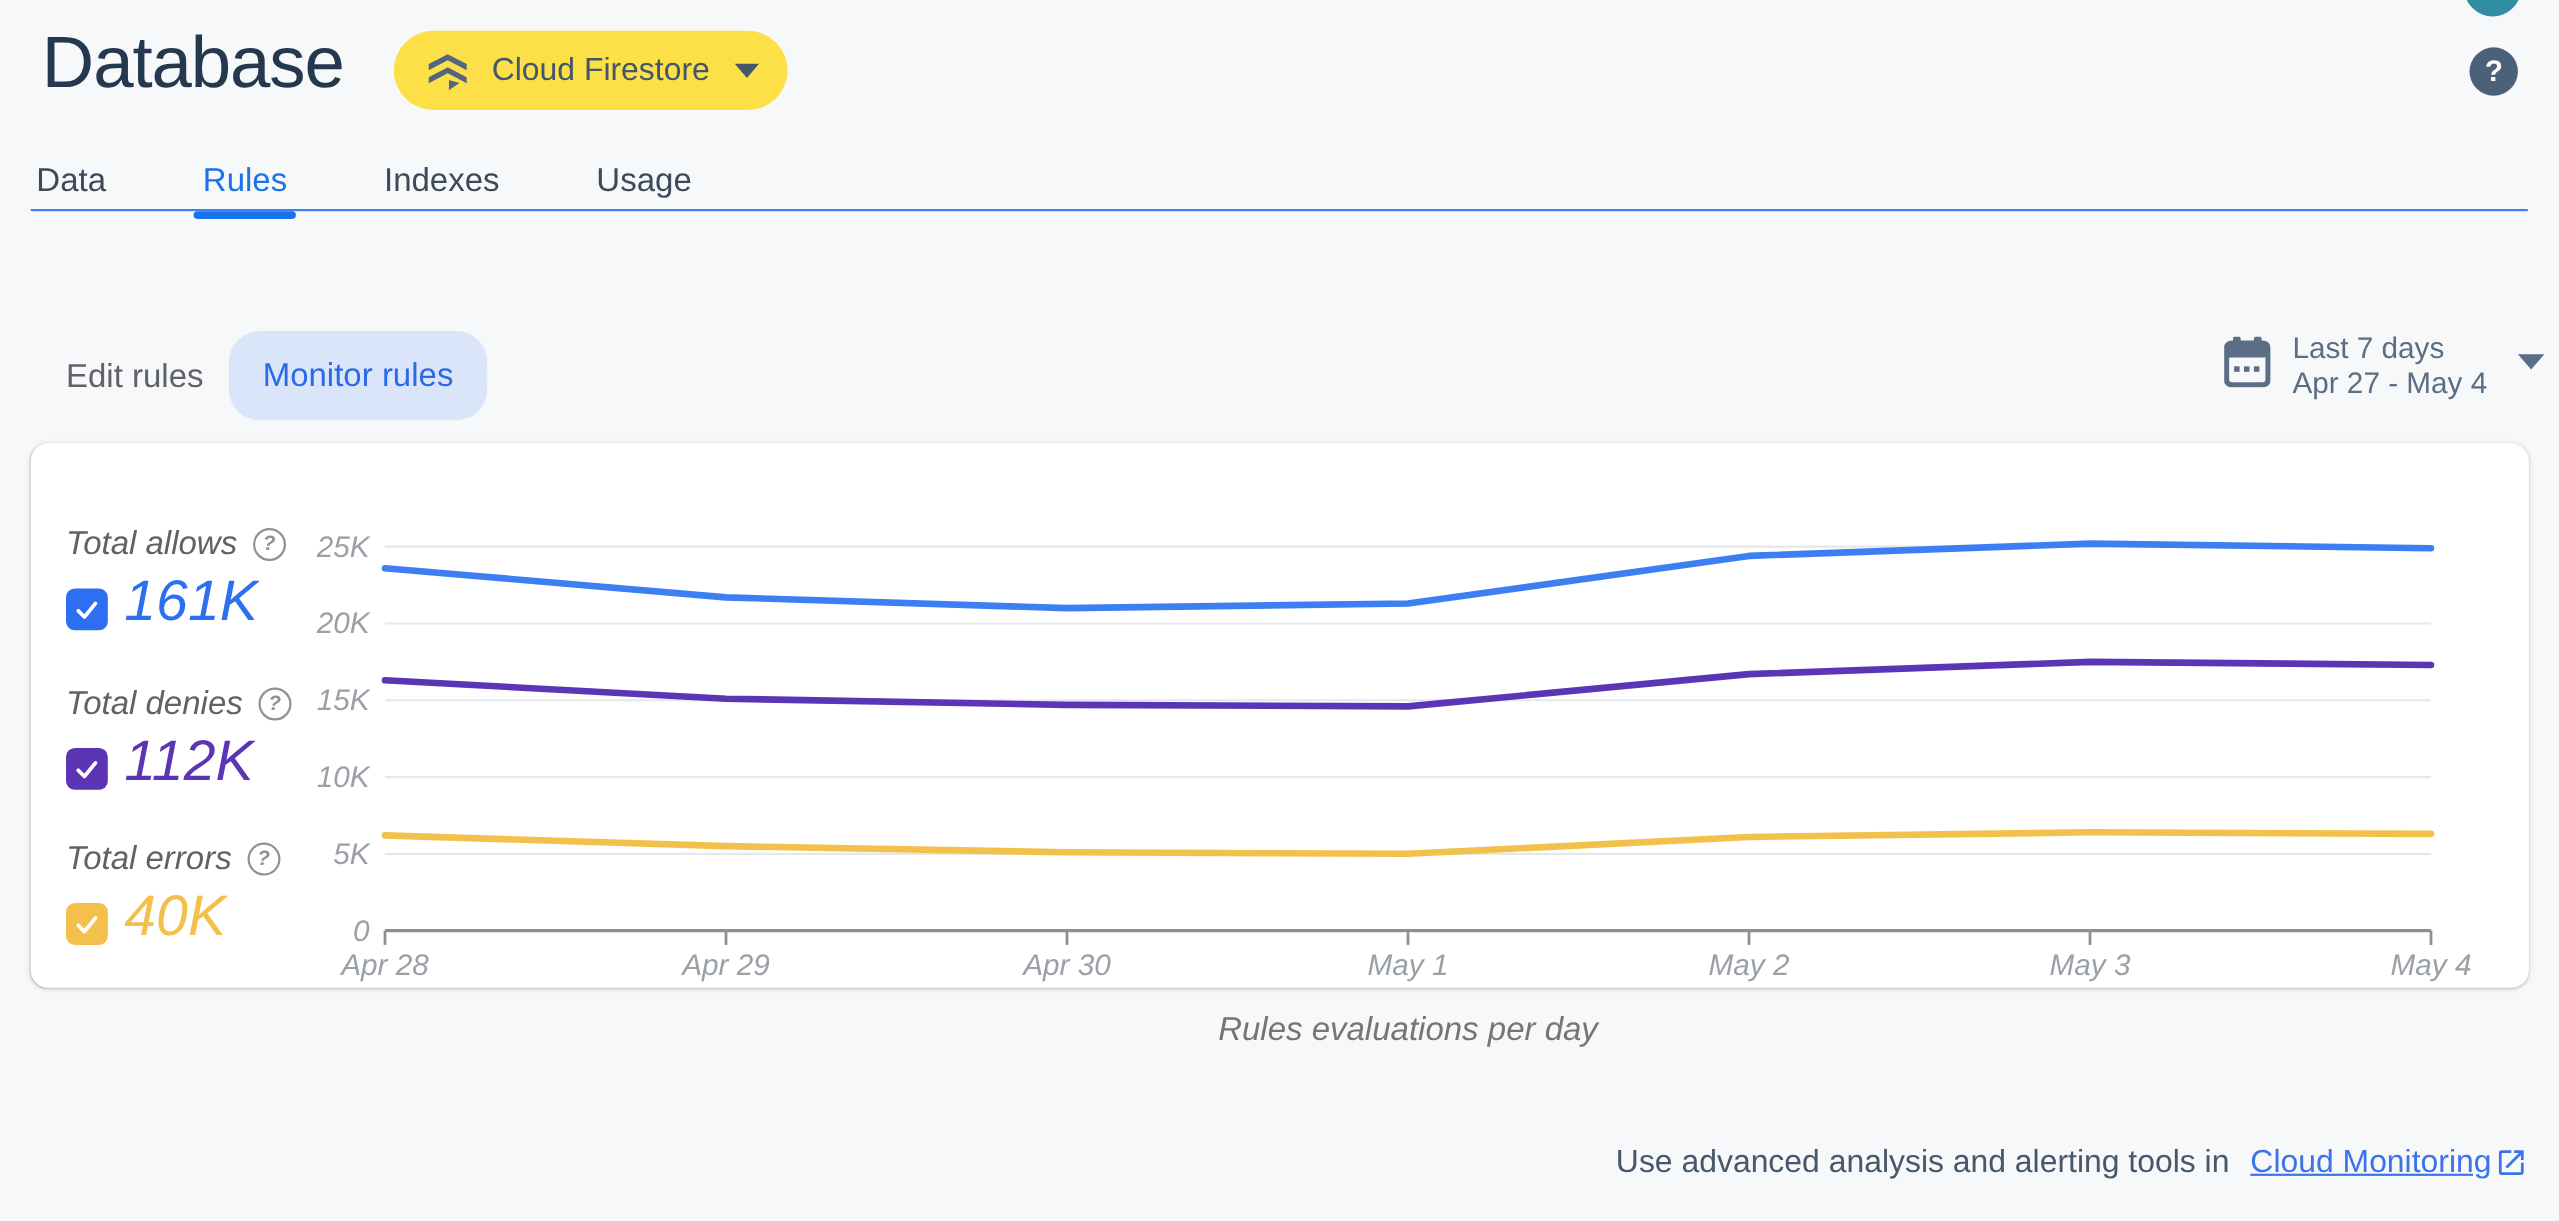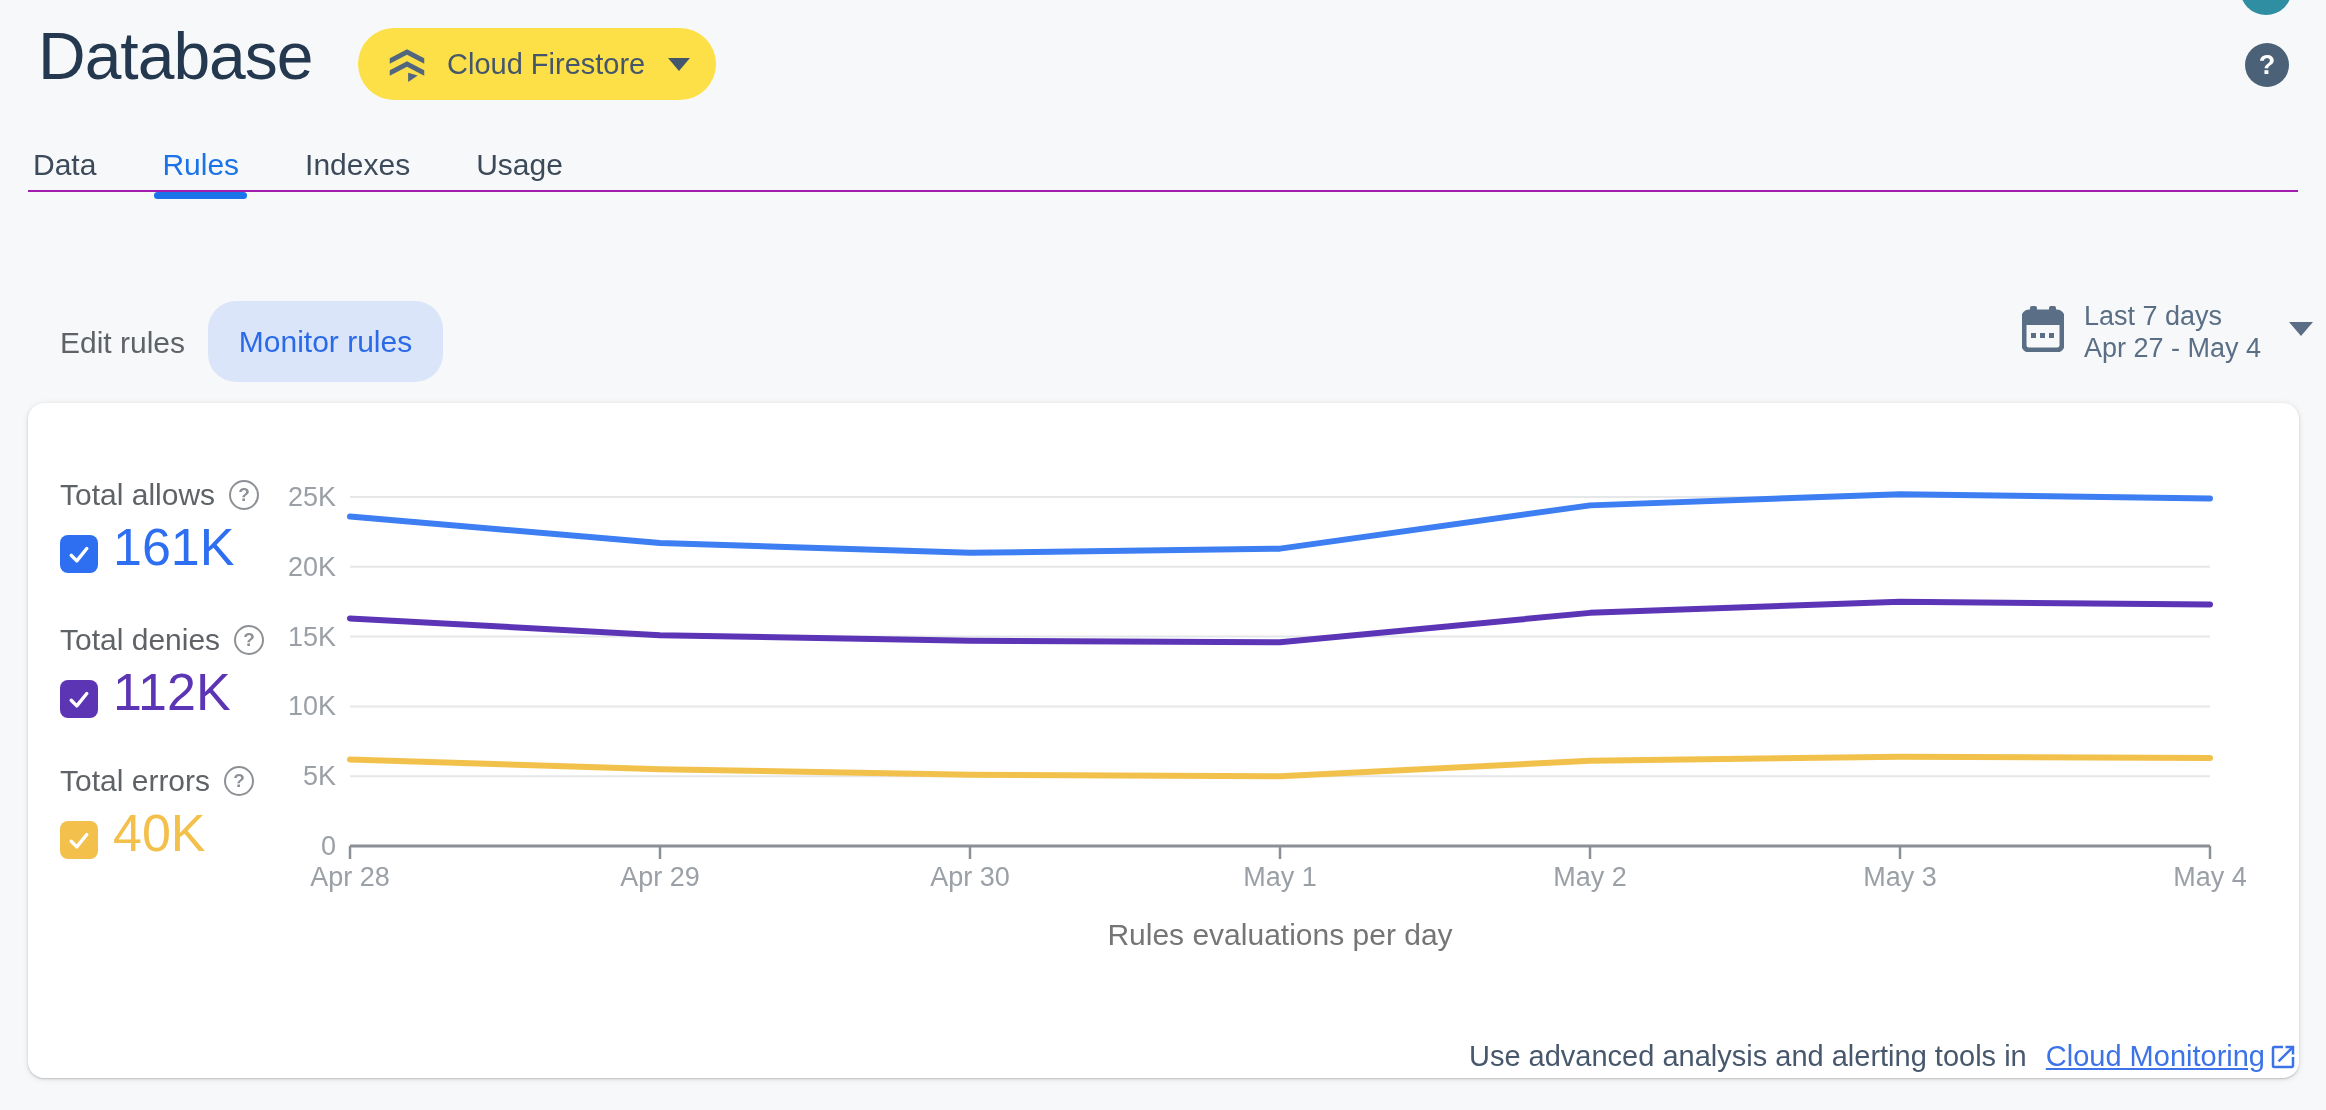--- a/index.html
+++ b/index.html
@@ -11,36 +11,36 @@
   .avatar { position:absolute; left:2240px; top:-37px; width:52px; height:52px; border-radius:50%; background:#2f8ea1; }
   .help-fab { position:absolute; left:2245px; top:43px; width:44px; height:44px; border-radius:50%; background:#4a6178; color:#fff; display:flex; align-items:center; justify-content:center; font-size:27px; font-weight:bold; cursor:pointer; }
 
   
   .page-title { position:absolute; left:38px; top:24px; font-size:66px; line-height:64px; font-weight:500; color:#24384f; letter-spacing:-1px; }
   .product-pill { position:absolute; left:358px; top:28px; height:72px; border-radius:36px; background:#fde047; display:flex; align-items:center; padding:0 26px; gap:17px; cursor:pointer; }
   .product-pill .plabel { font-size:29px; color:#44566c; }
   .caret-down { width:0; height:0; border-left:11px solid transparent; border-right:11px solid transparent; border-top:13px solid #44566c; margin-left:6px; }
 
   
-  .tabs { position:absolute; left:28px; top:144px; width:2270px; height:48px; display:flex; gap:66px; padding-left:5px; border-bottom:2px solid #a21caf; }
+  .tabs { position:absolute; left:28px; top:144px; width:2270px; height:48px; display:flex; gap:88px; padding-left:5px; border-bottom:2px solid #3b82f6; }
   .tab { position:relative; font-size:30px; line-height:34px; font-weight:500; color:#3c4a5a; padding:4px 0 0 0; cursor:pointer; white-space:nowrap; }
   .tab.active { color:#1a73e8; }
   .tab.active::after { content:""; position:absolute; left:-8px; right:-8px; bottom:-9px; height:7px; border-radius:4px; background:#1a73e8; }
 
   
   .edit-rules { position:absolute; left:60px; top:325px; font-size:30px; line-height:36px; font-weight:500; color:#5f6368; cursor:pointer; }
   .monitor-pill { position:absolute; left:208px; top:301px; width:235px; height:81px; border-radius:28px; background:#dbe5f9; display:flex; align-items:center; justify-content:center; font-size:30px; font-weight:500; color:#2a6ae8; cursor:pointer; }
 
   .date-picker { position:absolute; left:2022px; top:300px; display:flex; align-items:flex-start; cursor:pointer; }
   .cal-icon { width:42px; height:46px; margin-top:6px; }
   .date-lines { margin-left:20px; color:#5a6e85; font-size:27px; line-height:32px; }
   .date-caret { width:0; height:0; border-left:12px solid transparent; border-right:12px solid transparent; border-top:14px solid #5a6e85; margin:22px 0 0 28px; }
 
   
-  .card { position:absolute; left:28px; top:403px; width:2271px; height:675px; background:#fff; border-radius:16px; box-shadow:0 1px 2px rgba(60,64,67,.25), 0 1px 6px rgba(60,64,67,.12); }
+  .card { position:absolute; left:28px; top:403px; width:2271px; height:495px; background:#fff; border-radius:16px; box-shadow:0 1px 2px rgba(60,64,67,.25), 0 1px 6px rgba(60,64,67,.12);font-style:italic; }
   .legend-group { position:absolute; left:32px; }
   .legend-label-row { display:flex; align-items:center; gap:14px; }
   .legend-label { font-size:30px; color:#5f6368; }
   .help-ring { width:30px; height:30px; border:2.5px solid #8d9196; border-radius:50%; color:#8d9196; font-size:19px; font-weight:bold; display:flex; align-items:center; justify-content:center; cursor:pointer; }
   .legend-value-row { display:flex; align-items:flex-end; gap:15px; margin-top:9px; }
   .chkbox { width:38px; height:38px; border-radius:8px; display:flex; align-items:center; justify-content:center; cursor:pointer; }
   .legend-value { font-size:52px; line-height:52px; }
 
   
   .footer { position:absolute; right:28px; top:1040px; display:flex; align-items:center; gap:3px; font-size:29px; color:#47586d;justify-content:flex-end; }

